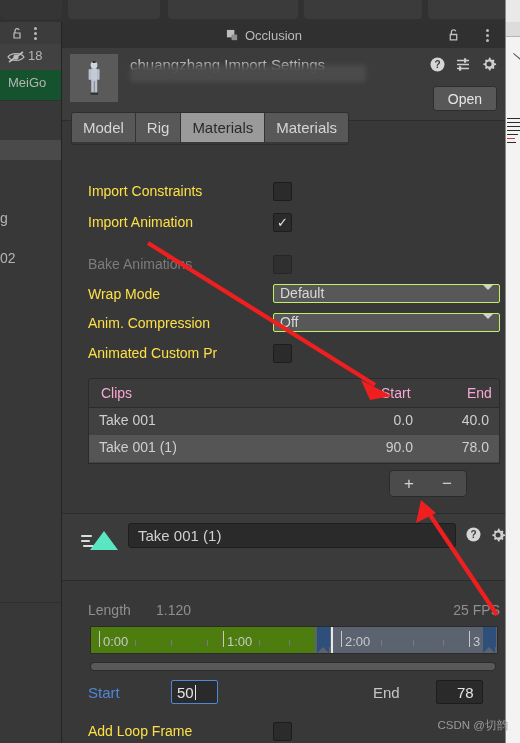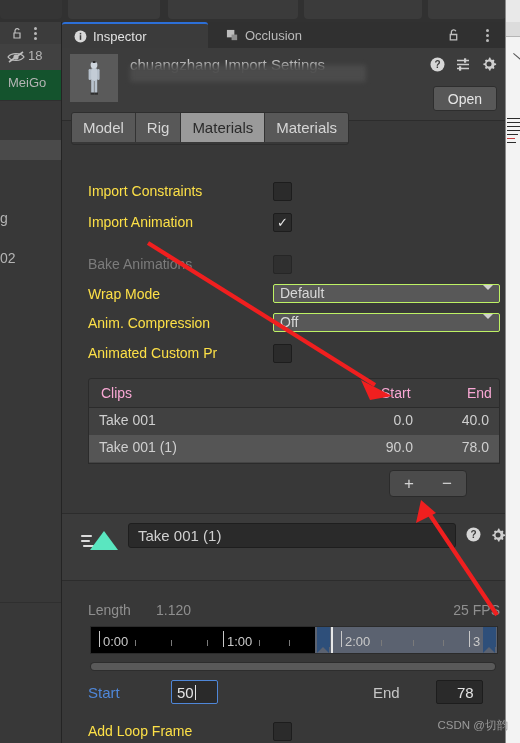--- a/index.html
+++ b/index.html
@@ -99,21 +99,21 @@
              border:1px solid #1e1e1e;border-radius:3px;display:flex;align-items:center;padding-left:9px;
              box-sizing:border-box;color:#d0d0d0;font-size:15px;}
   #clip-help{position:absolute;left:404px;top:13px;}
   #clip-gear{position:absolute;left:428px;top:13px;}
 
   
   #len-row{position:absolute;left:88px;top:600px;width:412px;height:24px;}
   #len-label{position:absolute;left:0;top:2px;font-size:14px;color:#8f8f8f;}
   #len-val{position:absolute;left:68px;top:2px;font-size:14px;color:#8f8f8f;}
   #fps-val{position:absolute;right:0;top:2px;font-size:14px;color:#8f8f8f;}
-  #ruler{position:absolute;left:90px;top:626px;width:408px;height:28px;background:#000000;
+  #ruler{position:absolute;left:90px;top:626px;width:408px;height:28px;background:#4d7c0f;
          border:1px solid #2b2b2b;box-sizing:border-box;overflow:hidden;}
   #ruler .sel{position:absolute;top:0;height:26px;background:#5b6270;}
   #ruler .tickmaj{position:absolute;top:4px;width:1px;height:16px;background:#c8c8c8;}
   #ruler .tickmin{position:absolute;top:13px;width:1px;height:6px;background:#7a7a7a;}
   #ruler .lbl{position:absolute;top:7px;font-size:13px;color:#c9c9c9;}
   .handle{position:absolute;top:0;width:13px;height:20px;background:#2e4f7a;}
   .handle::after{content:"";position:absolute;left:0;top:20px;border-left:6.5px solid #2e4f7a;
                  border-right:6.5px solid #2e4f7a;border-bottom:6px solid transparent;width:0;height:0;}
   #playhead{position:absolute;top:0;width:2px;height:26px;background:#e8e8e8;}
   #hscroll{position:absolute;left:90px;top:662px;width:406px;height:9px;background:#2d2d2d;border-radius:5px;}
@@ -193,28 +193,20 @@
   <div id="left-sel-row"></div>
   <span class="lefttext" style="left:0px;top:188px;font-size:14px;">g</span>
   <span class="lefttext" style="left:0px;top:228px;font-size:14px;">02</span>
   <div id="left-div2"></div>
   <div id="left-edge"></div>
 </div>
 
 <div id="inspector">
 
   <div id="insp-tabbar">
-    <div class="insp-tab active" style="left:0px;width:146px;">
-      <svg class="tabicon" viewBox="0 0 14 14">
-        <circle cx="7" cy="7" r="6.4" fill="#d8d8d8"></circle>
-        <rect x="6.2" y="5.6" width="1.6" height="5" fill="#3b3b3b"></rect>
-        <rect x="6.2" y="3.1" width="1.6" height="1.7" fill="#3b3b3b"></rect>
-      </svg>
-      <span>Inspector</span>
-    </div>
     <div class="insp-tab" style="left:152px;width:140px;">
       <svg class="tabicon" viewBox="0 0 14 14">
         <rect x="1" y="1" width="8" height="8" fill="#bdbdbd"></rect>
         <rect x="6" y="6" width="6" height="6" fill="#8e8e8e"></rect>
       </svg>
       <span>Occlusion</span>
     </div>
 
     <svg id="lock-icon" style="right:44px;" width="15" height="15" viewBox="0 0 14 14">
       <path d="M4 7 h6 v5 h-6 z" fill="none" stroke="#c0c0c0" stroke-width="1.2"></path>

